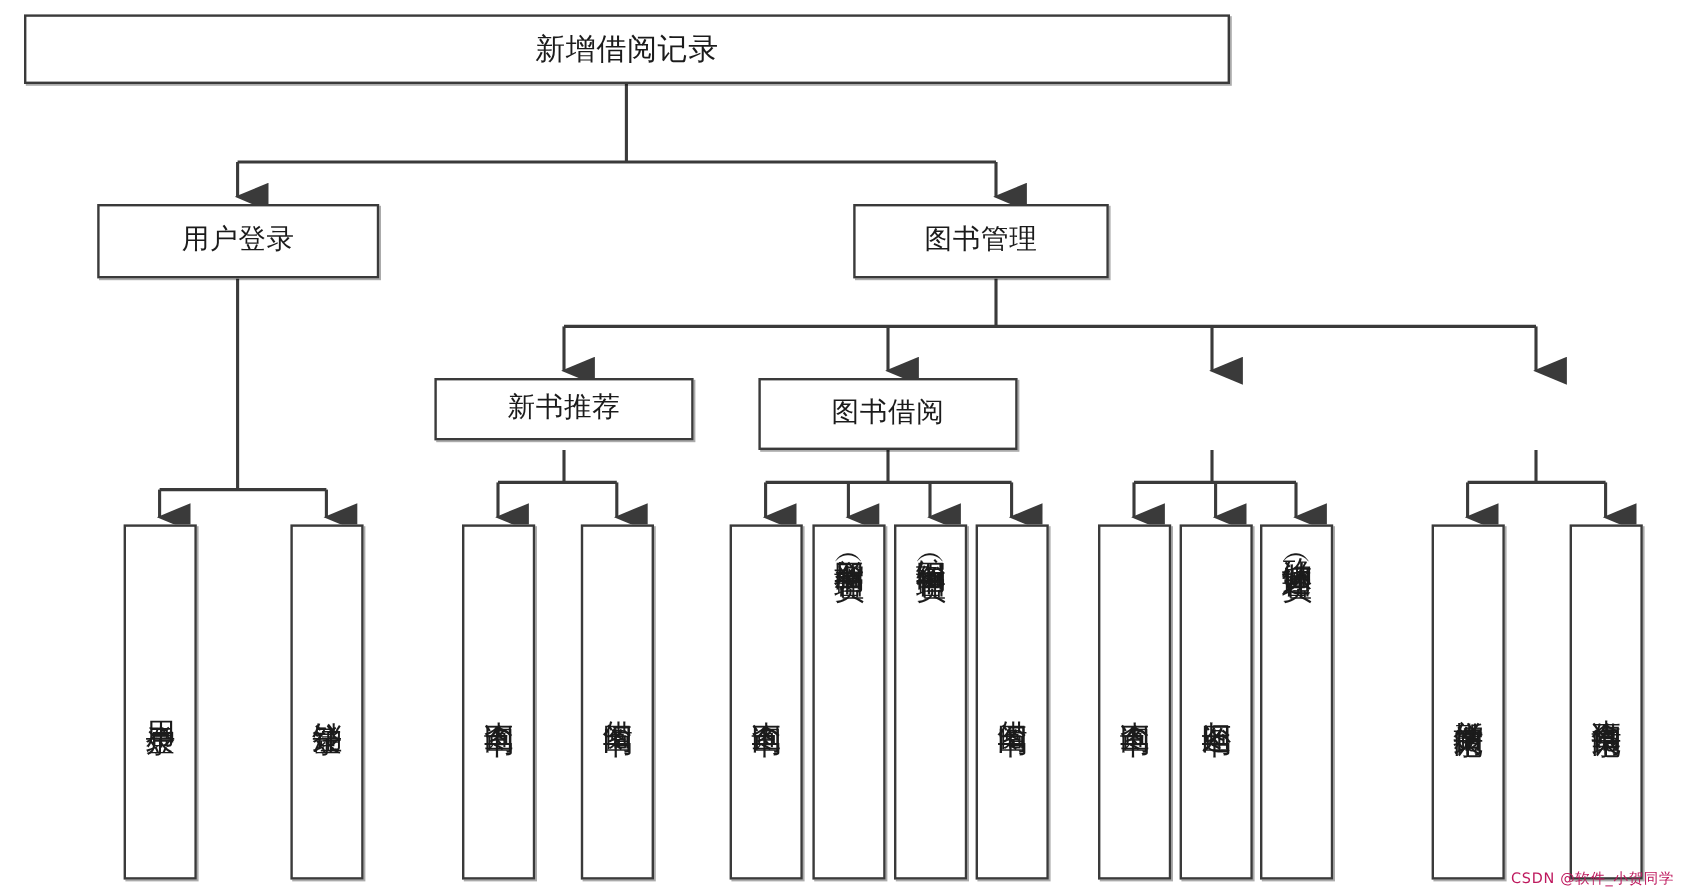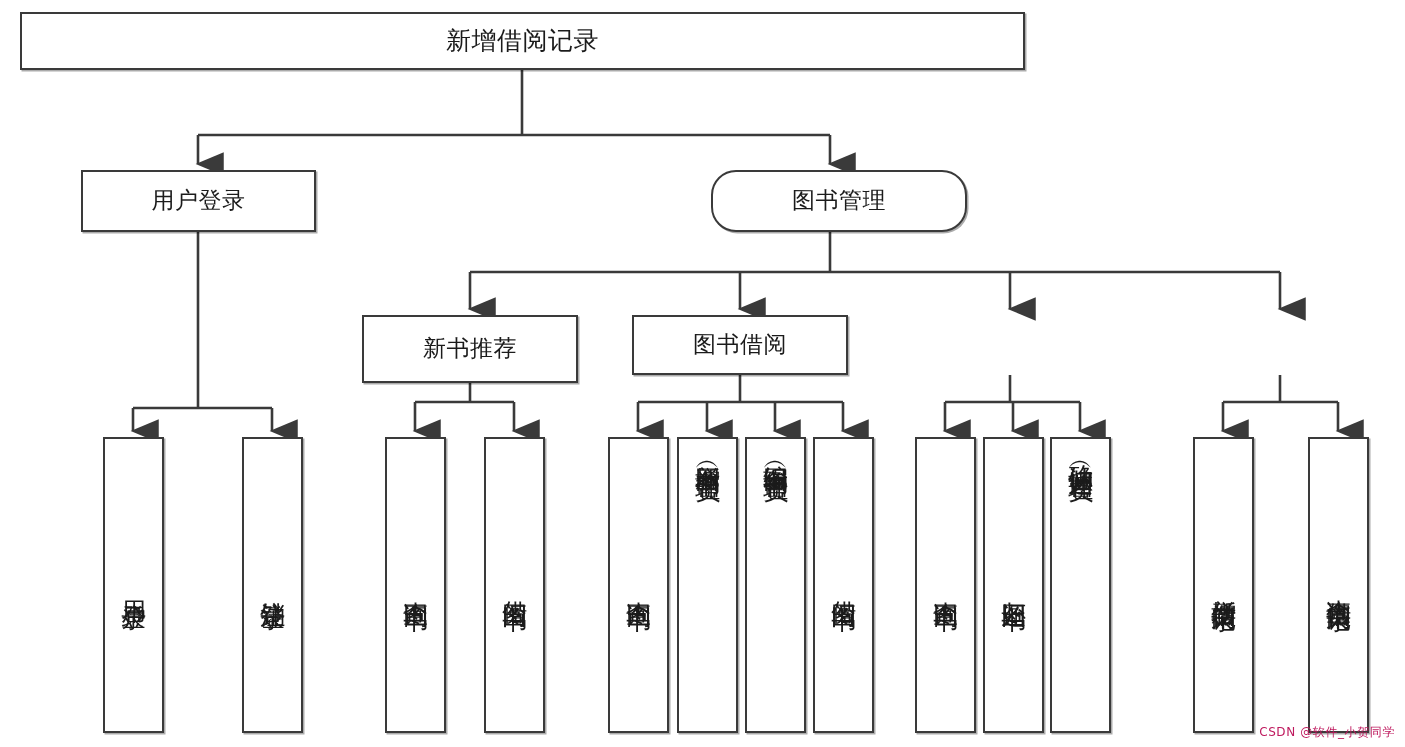--- a/index.html
+++ b/index.html
@@ -130,25 +130,25 @@
   </svg>
 
   <div class="node root horiz" style="left:20px; top:12px; width:1005px; height:58px;">
     <span class="label">新增借阅记录</span>
   </div>
 
   <div class="node horiz" style="left:81px; top:170px; width:235px; height:62px;">
     <span class="label">用户登录</span>
   </div>
 
-  <div class="node horiz" style="left:711px; top:170px; width:256px; height:62px;border-radius:25px;">
+  <div class="node horiz" style="left:711px; top:170px; width:213px; height:62px;">
     <span class="label">图书管理</span>
   </div>
 
-  <div class="node horiz" style="left:362px; top:315px; width:216px; height:68px;">
+  <div class="node horiz" style="left:362px; top:315px; width:216px; height:52px;">
     <span class="label">新书推荐</span>
   </div>
 
   <div class="node horiz" style="left:632px; top:315px; width:216px; height:60px;">
     <span class="label">图书借阅</span>
   </div>
 
 
 
   <div class="node vert midline" style="left:103px; top:437px; width:61px; height:296px;">

